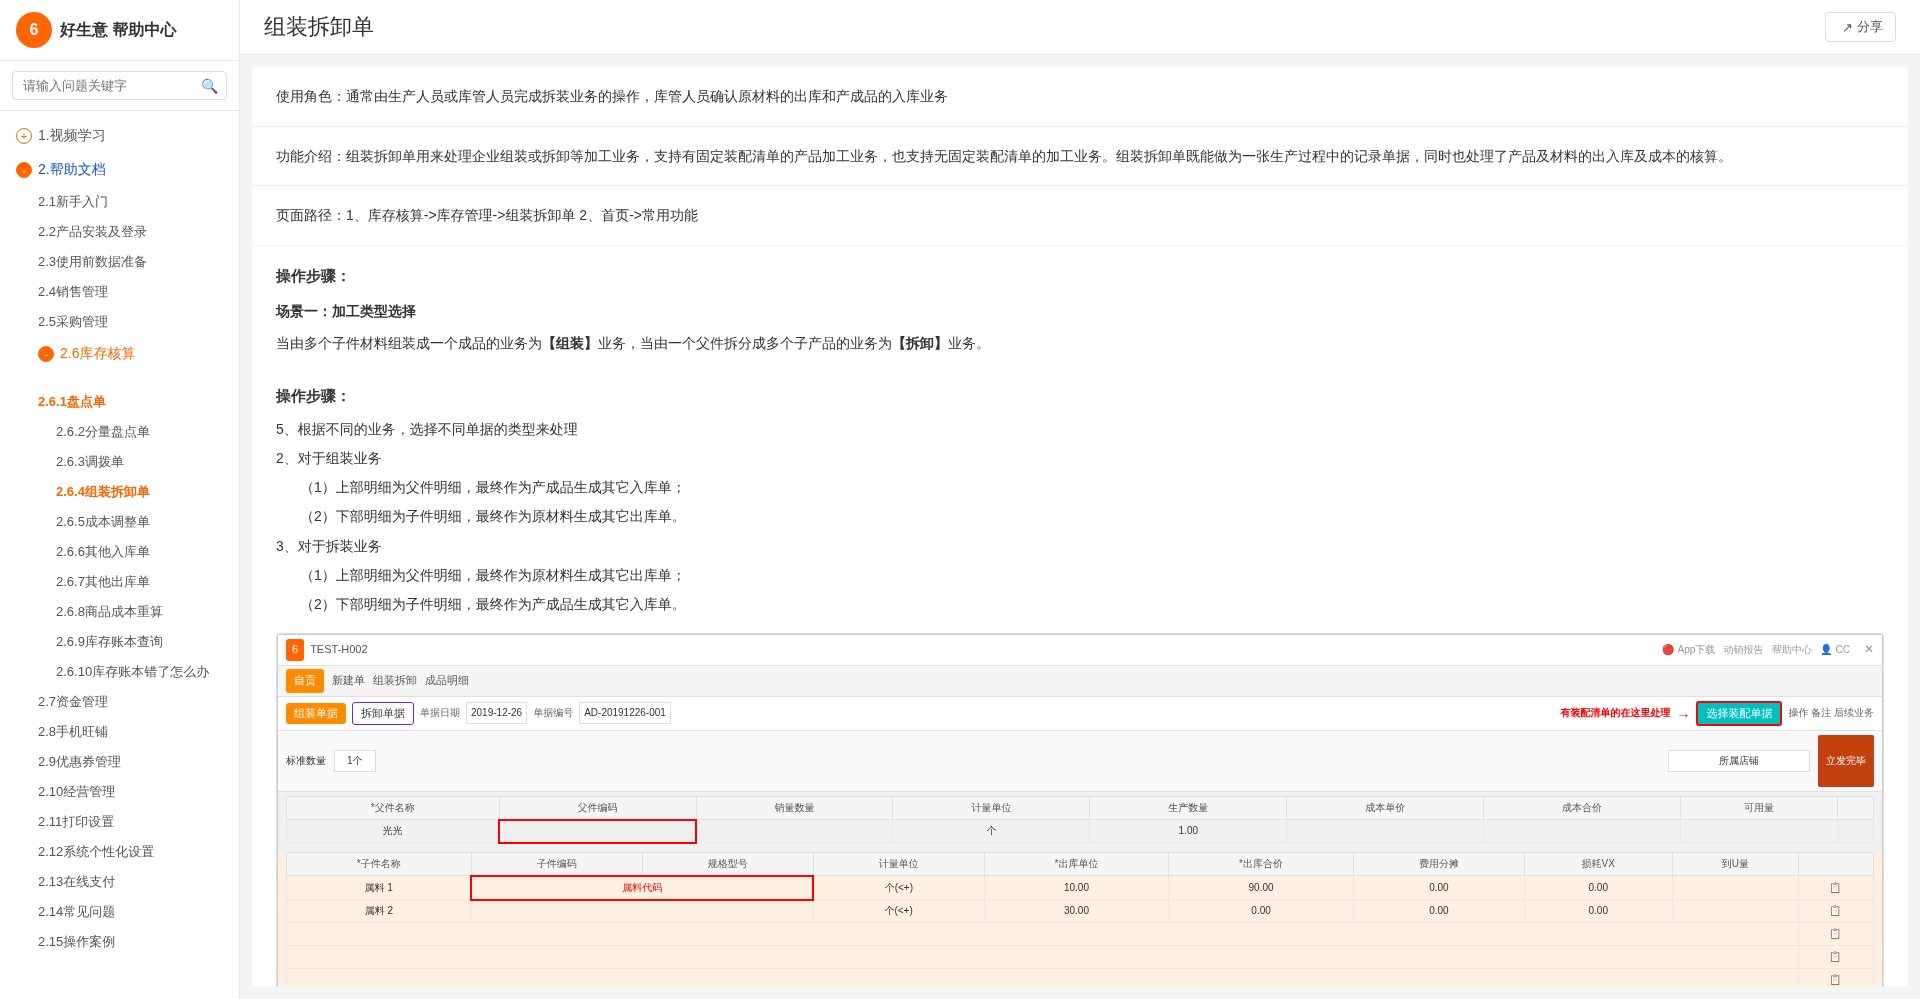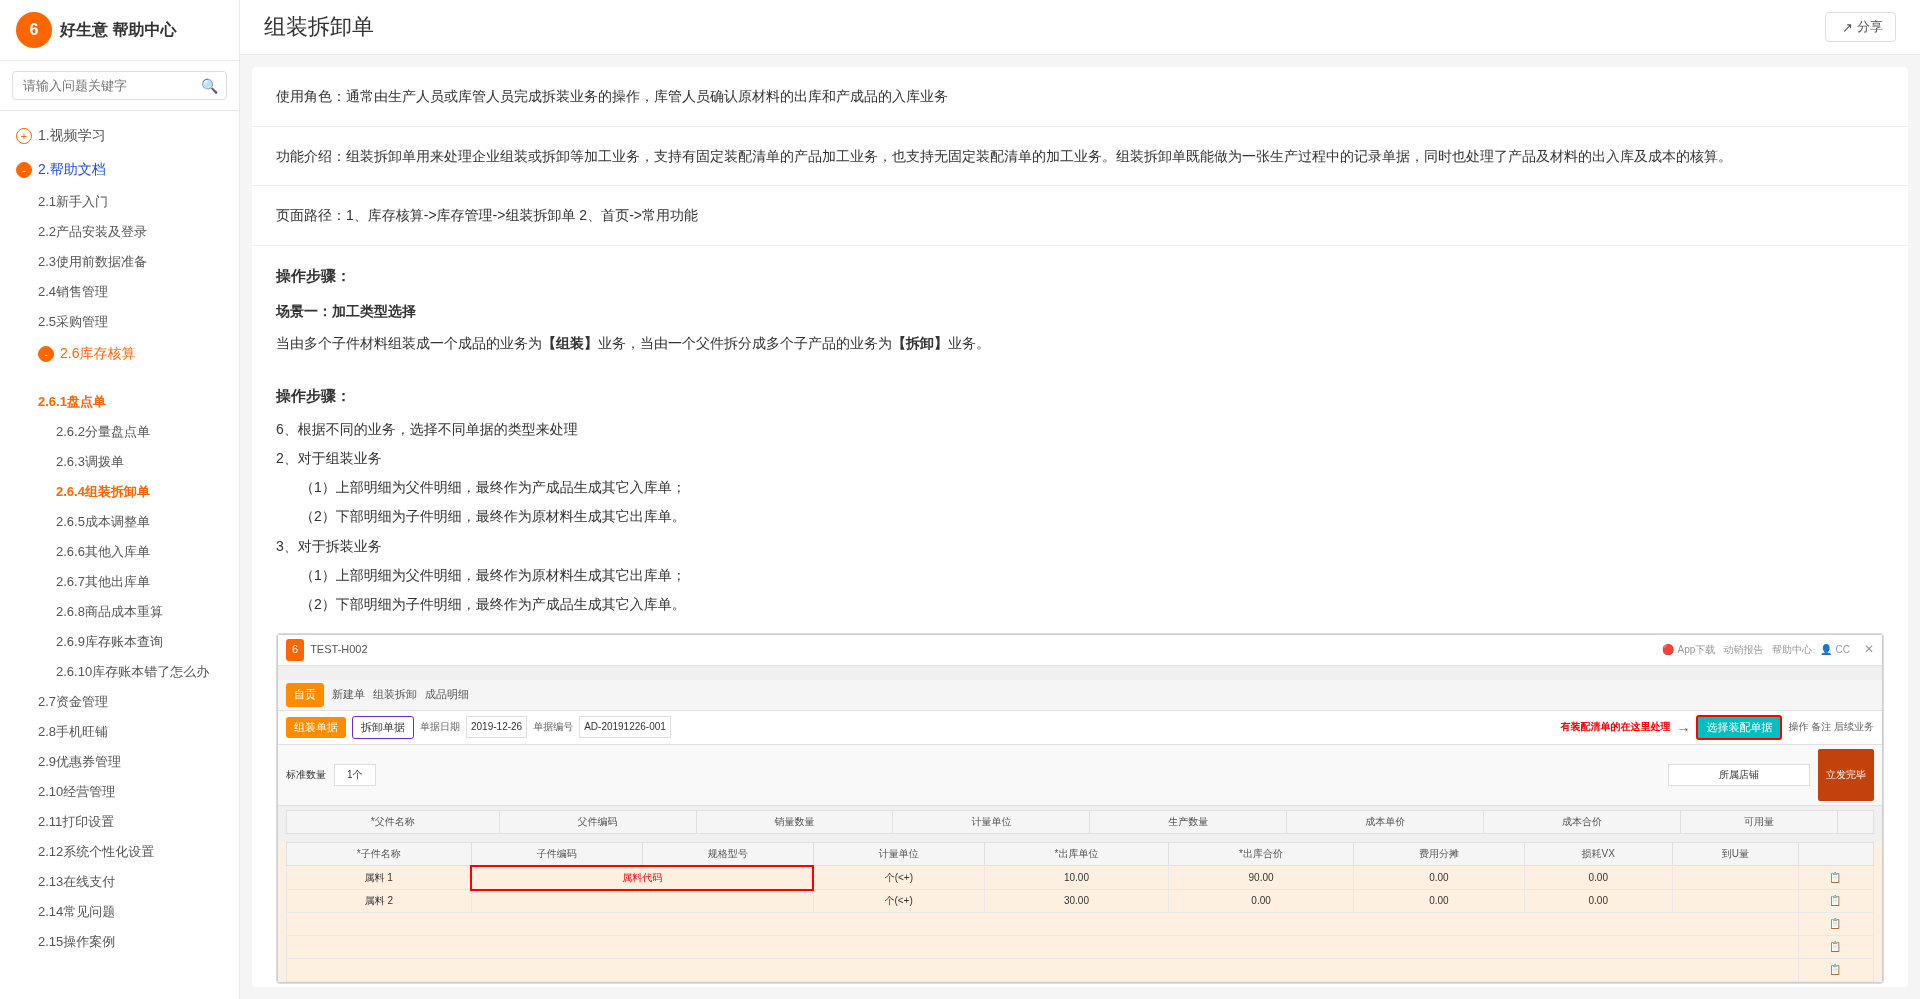--- a/index.html
+++ b/index.html
@@ -329,41 +329,41 @@
     <div class="content-section">
       <p class="step-title">操作步骤：</p>
       <p class="scenario-title">
         <span>场景一：加工类型选择</span>
       </p>
       <p class="text-content">
         当由多个子件材料组装成一个成品的业务为<strong>【组装】</strong>业务，当由一个父件拆分成多个子产品的业务为<strong>【拆卸】</strong>业务。
       </p>
       <br>
       <p class="step-title">操作步骤：</p>
-      <p class="step-item">6、根据不同的业务，选择不同单据的类型来处理</p>
+      <p class="step-item">5、根据不同的业务，选择不同单据的类型来处理</p>
       <p class="step-item">2、对于组装业务</p>
       <p class="step-item sub-step">（1）上部明细为父件明细，最终作为产成品生成其它入库单；</p>
       <p class="step-item sub-step">（2）下部明细为子件明细，最终作为原材料生成其它出库单。</p>
       <p class="step-item">3、对于拆装业务</p>
       <p class="step-item sub-step">（1）上部明细为父件明细，最终作为原材料生成其它出库单；</p>
       <p class="step-item sub-step">（2）下部明细为子件明细，最终作为产成品生成其它入库单。</p>
 
       
       <div class="screenshot-container" style="margin-top:16px;">
         <div class="fake-screenshot">
 
           <div class="fake-ss-titlebar" style="background:#fff;border-bottom:1px solid #e0e0e0;">
             <span style="background:#f60;color:#fff;border-radius:3px;padding:1px 6px;font-size:11px;">6</span>
             <span style="font-size:11px;color:#555;">TEST-H002</span>
             <span style="flex:1;"></span>
             <span style="font-size:10px;color:#999;">🔴 App下载 &nbsp; 动销报告 &nbsp; 帮助中心 &nbsp; 👤 CC</span>
             <span style="font-size:12px;color:#999;cursor:pointer;margin-left:8px;">✕</span>
           </div>
 
-          <div class="fake-ss-nav" style="background:#f5f5f5;margin-top:14px;">
+          <div class="fake-ss-nav" style="background:#f5f5f5;">
             <span style="background:#ff8c00;color:#fff;padding:2px 8px;border-radius:3px;font-size:11px;cursor:pointer;">自贡</span>
             <span style="color:#555;font-size:11px;">新建单</span>
             <span style="color:#555;font-size:11px;">组装拆卸</span>
             <span style="color:#555;font-size:11px;">成品明细</span>
           </div>
 
           <div style="background:#fff;border-bottom:1px solid #e0e0e0;padding:4px 8px;display:flex;align-items:center;gap:6px;">
             <button class="fake-ss-toolbar-btn" style="background:#ff8c00;">组装单据</button>
             <button class="fake-ss-toolbar-btn white">拆卸单据</button>
             <span style="font-size:10px;color:#666;">单据日期</span>
@@ -393,20 +393,31 @@
                   <tr>
                 <th>*父件名称</th>
                 <th>父件编码</th>
                 <th>销量数量</th>
                 <th>计量单位</th>
                 <th>生产数量</th>
                 <th>成本单价</th>
                 <th>成本合价</th>
                 <th>可用量</th>
                 <th></th>
+              </tr>
+              <tr>
+                <td>光光</td>
+                <td style="border:2px solid red;"><span style="color:red;"></span></td>
+                <td></td>
+                <td>个</td>
+                <td>1.00</td>
+                <td></td>
+                <td></td>
+                <td></td>
+                <td></td>
               </tr>
             </tbody>
               </table>
           </div>
 
           <div style="padding:0 8px;background:#fef0e0;margin-top:2px;">
             <table class="fake-ss-table">
               <tbody>
                   <tr style="background:#f5f5f5;">
                 <th>*子件名称</th>

